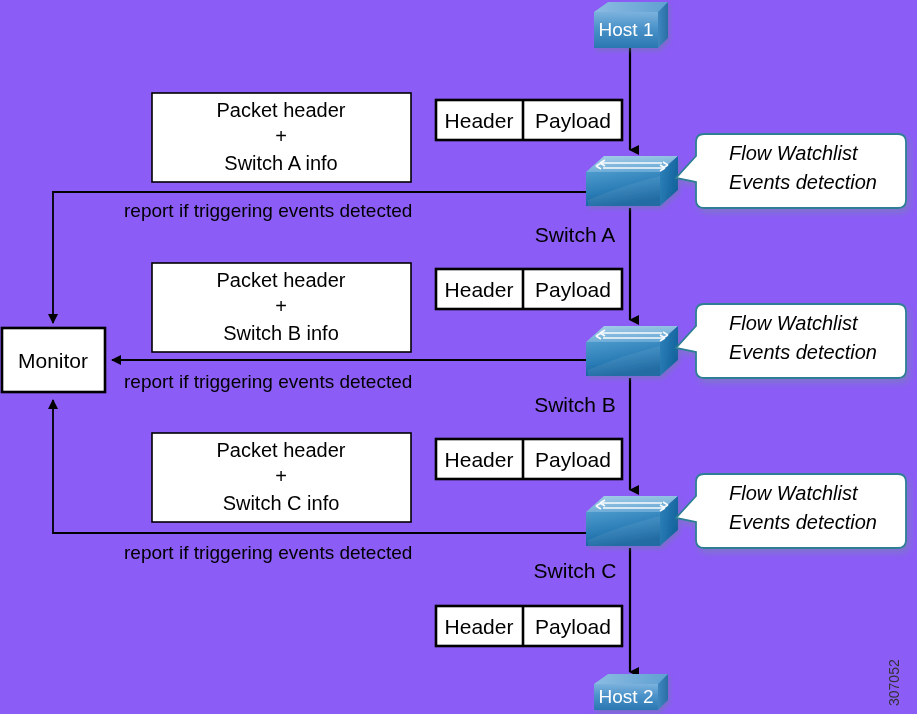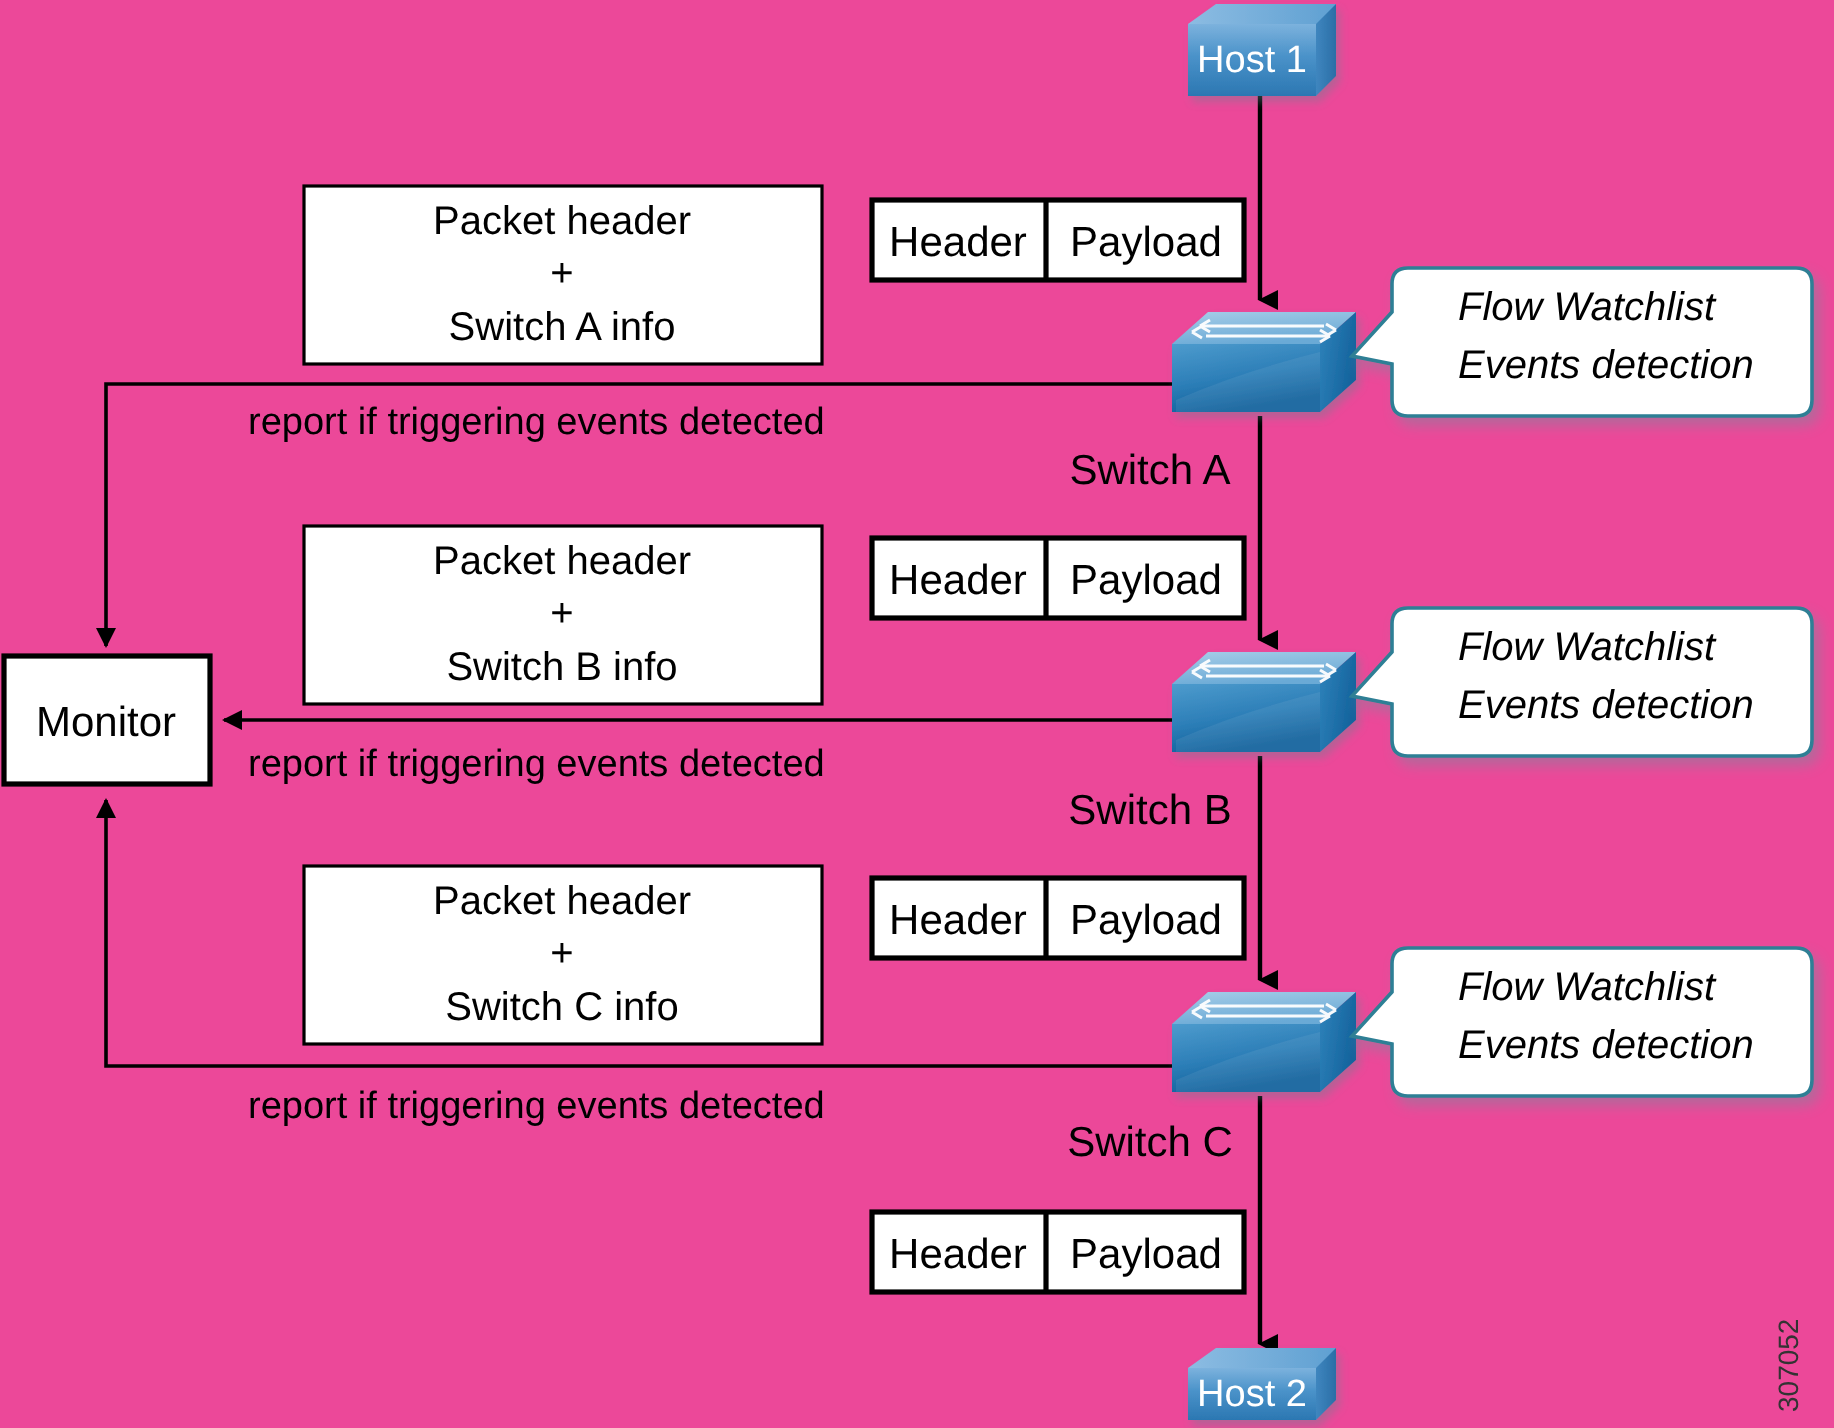--- a/index.html
+++ b/index.html
@@ -7,21 +7,21 @@
     padding: 0;
     background: #ffffff;
   }
   body {
     font-family: "Liberation Sans", sans-serif;
   }
   #canvas {
     position: relative;
     width: 917px;
     height: 714px;
-    background: #ec4899;
+    background: #8b5cf6;
     overflow: hidden;
   }
   #diagram {
     position: absolute;
     left: 0;
     top: 0;
     width: 917px;
     height: 714px;
   }
   text { font-family: "Liberation Sans", sans-serif; }

